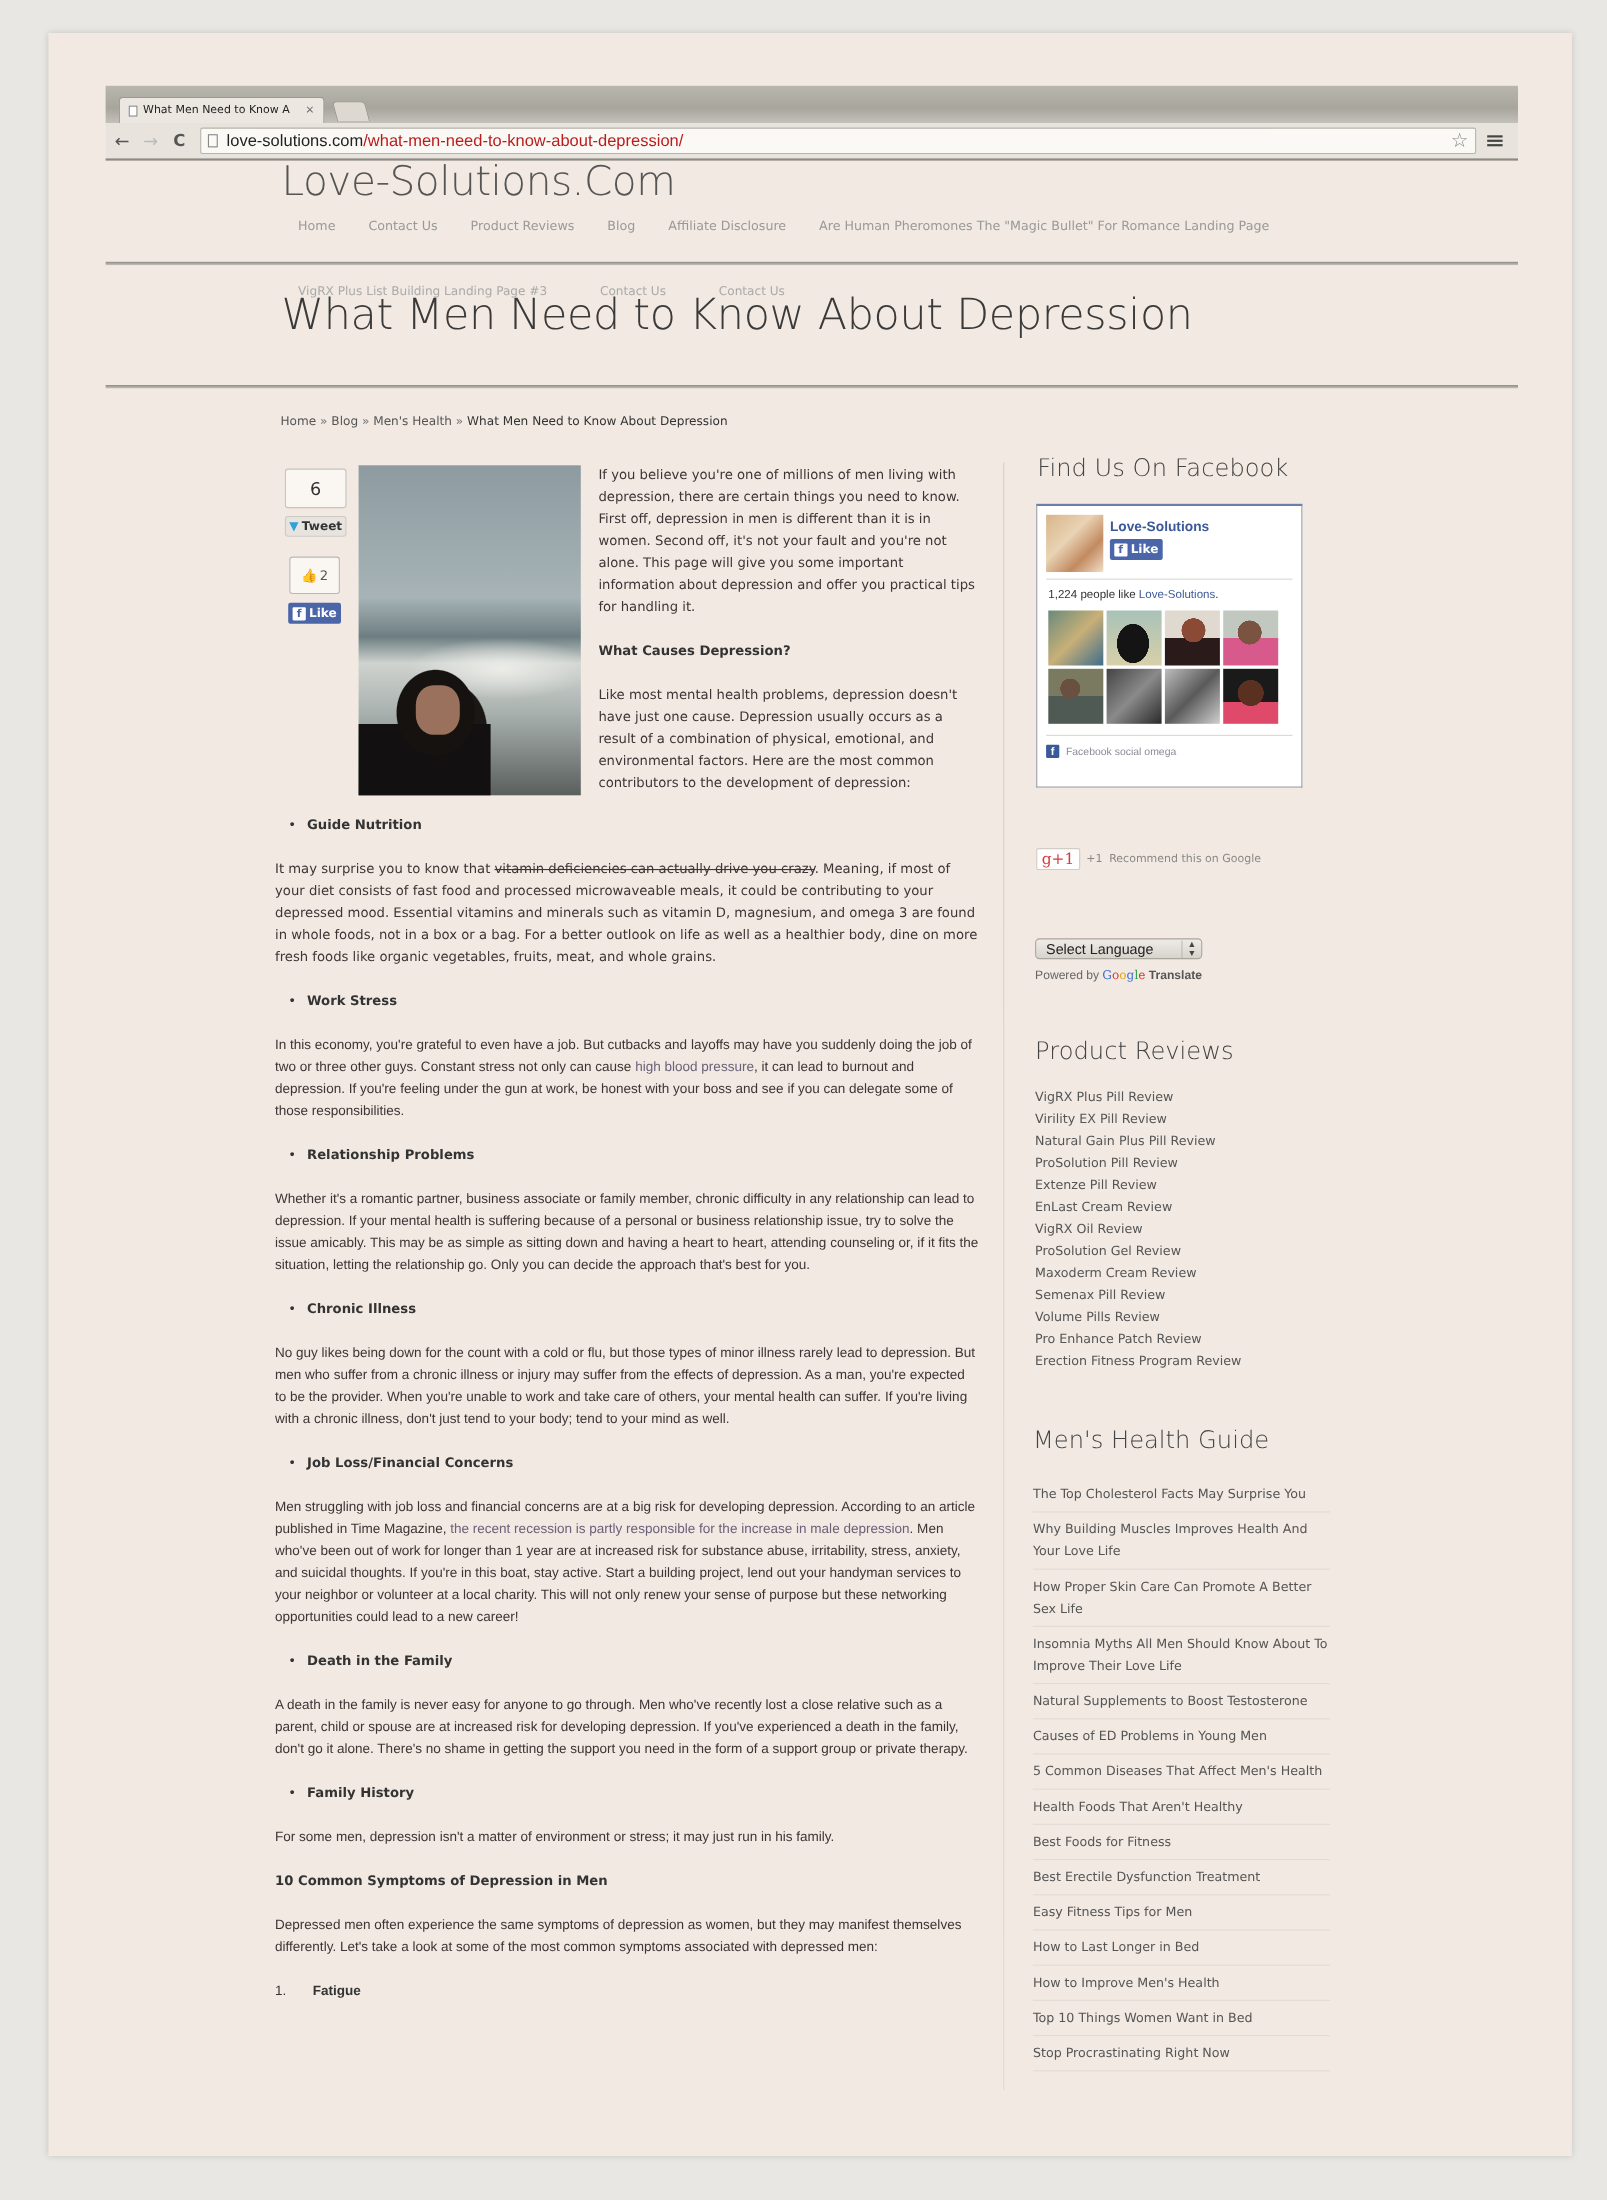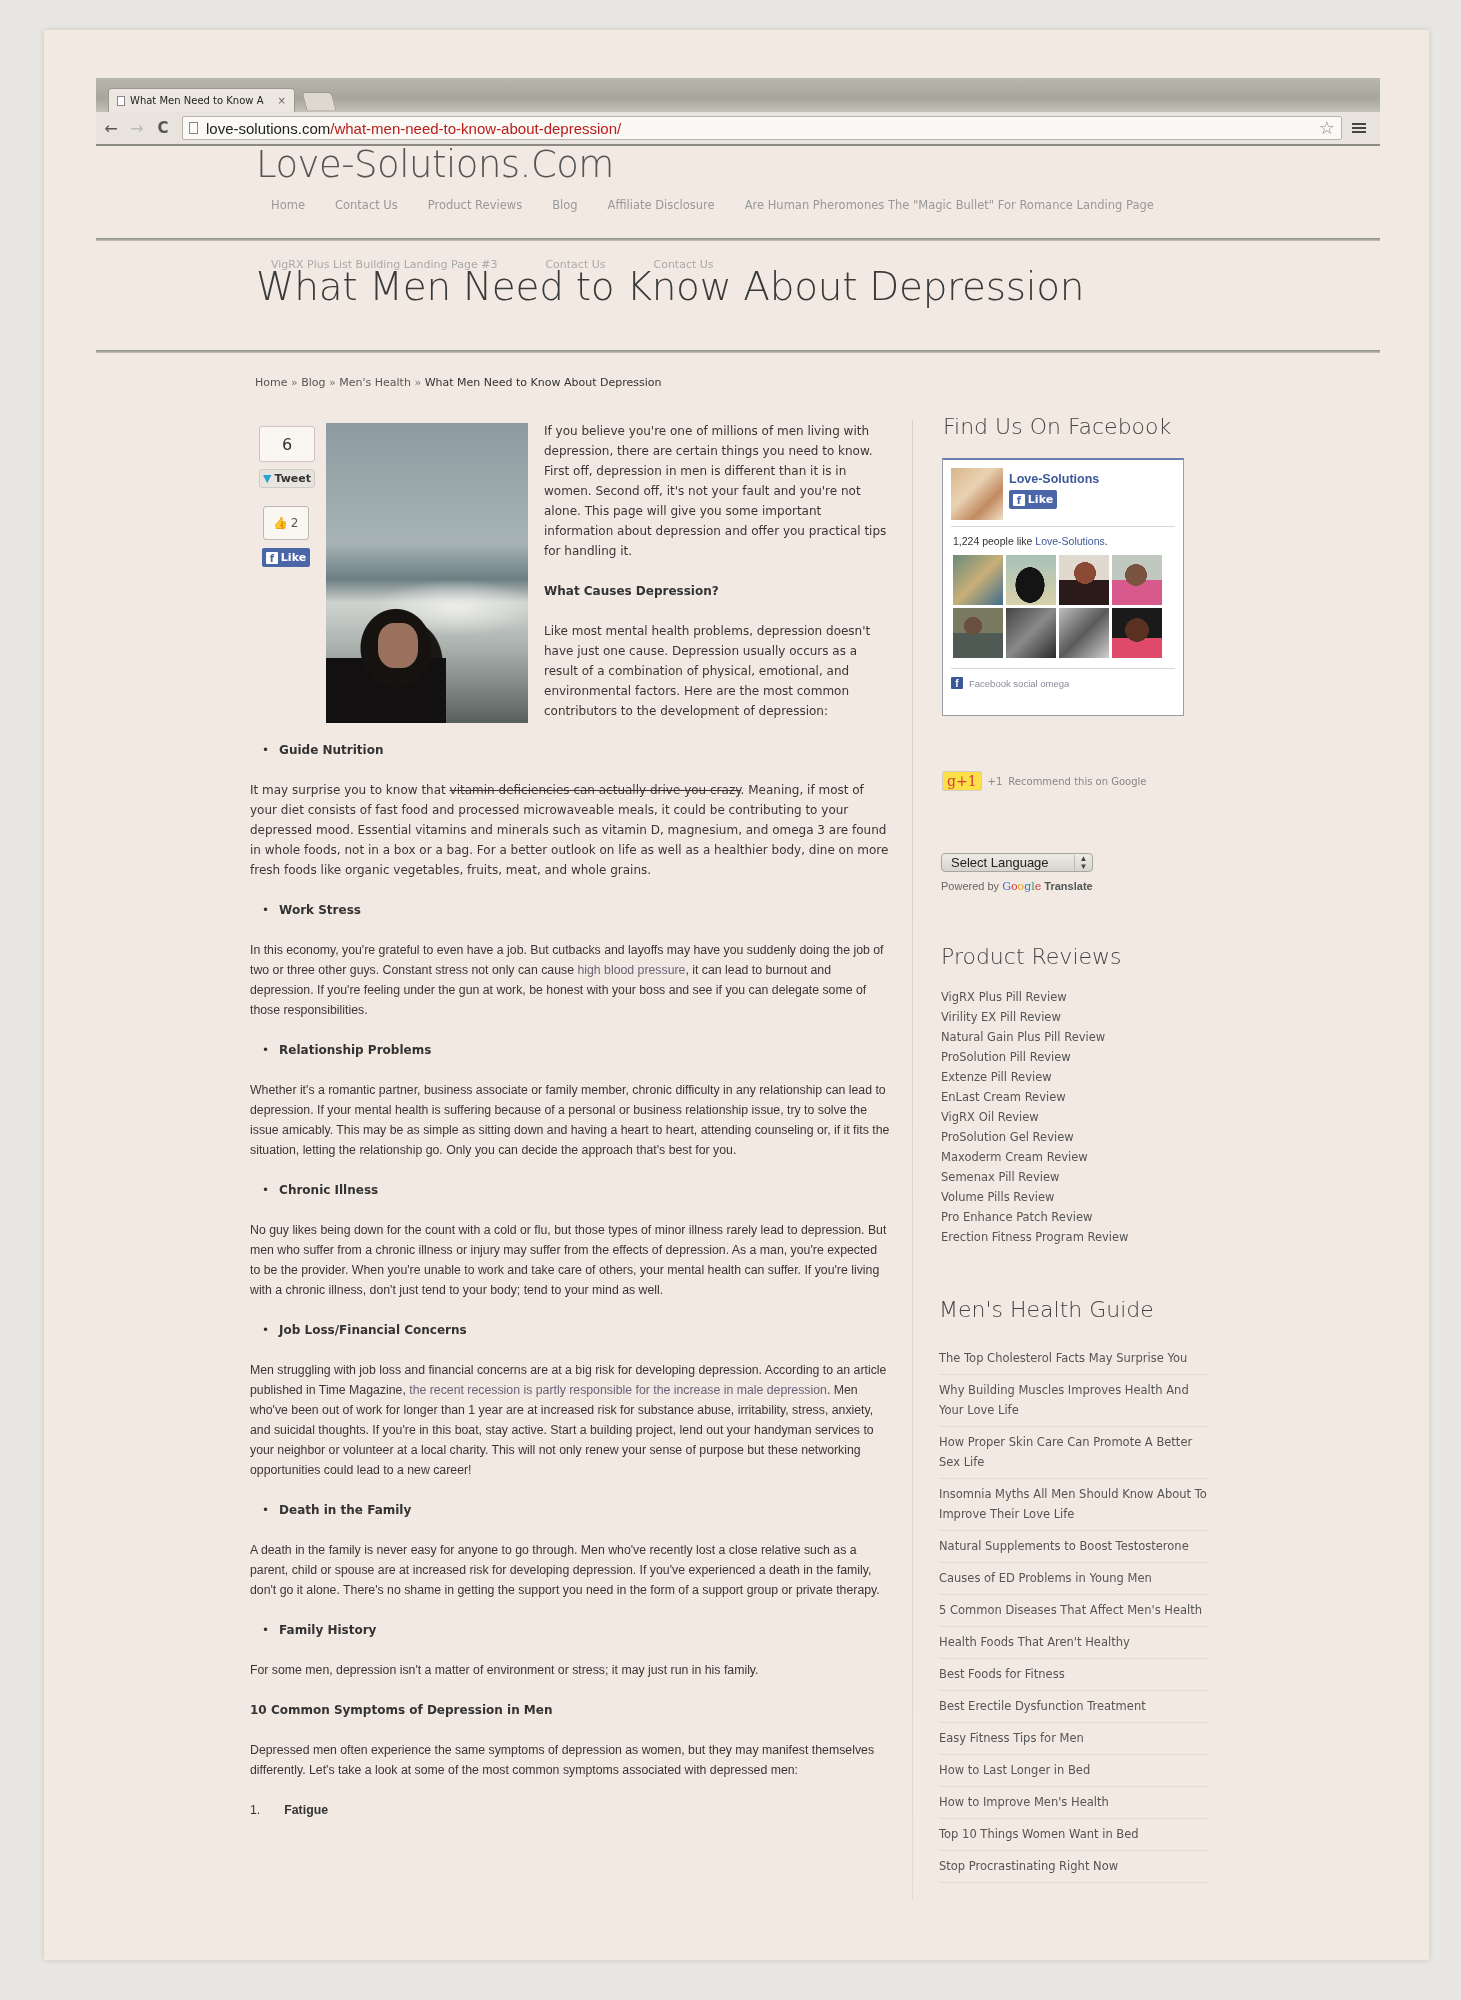--- a/index.html
+++ b/index.html
@@ -128,21 +128,21 @@
   .fb-name { font-family: "Liberation Sans", sans-serif; font-weight: bold; font-size: 12.5px; color: #3b5998; margin-top: 4px; }
   .fb-like2 { margin-top: 4px; width: 48px; height: 19px; background: #4a66a8; color: #fff; font-size: 11px; font-weight: bold; display: flex; align-items: center; justify-content: center; gap: 3px; border-radius: 2px; }
   .fb-count { font-family: "Liberation Sans", sans-serif; font-size: 10.5px; color: #333; margin: 8px 0 8px 2px; }
   .fb-count .pl { color: #3b5998; }
   .faces { display: grid; grid-template-columns: repeat(4, 50px); gap: 3px; margin-left: 2px; }
   .face { width: 50px; height: 50px; }
   .fb-foot { margin-top: 10px; border-top: 1px solid #ddd6ce; padding-top: 8px; font-family: "Liberation Sans", sans-serif; font-size: 9.5px; color: #8a8a99; display: flex; align-items: center; gap: 6px; }
   .fb-foot .fb-f { background: #3b5998; color: #fff; }
 
   .gplus { position: absolute; left: 942px; top: 771px; display: flex; align-items: center; gap: 6px; font-size: 10px; color: #888; }
-  .gplus .g-btn { border: 1px solid #d2ccc4; background: #fde047; color: #d43c3c; font-family: "DejaVu Serif", serif; font-size: 14px; padding: 1px 4px; border-radius: 2px; }
+  .gplus .g-btn { border: 1px solid #d2ccc4; background: #ffffff; color: #d43c3c; font-family: "DejaVu Serif", serif; font-size: 14px; padding: 1px 4px; border-radius: 2px; }
 
   .lang-select {
     position: absolute; left: 941px; top: 853px; width: 152px; height: 19px; border: 1px solid #aaa59d; border-radius: 4px;
     background: linear-gradient(#efebe6, #d7d3cd); font-family: "Liberation Sans", sans-serif; font-size: 13px; color: #222;
     display: flex; align-items: center; padding-left: 9px;
   }
   .lang-select .arrows { margin-left: auto; width: 18px; border-left: 1px solid #bbb; text-align: center; font-size: 8px; line-height: 8px; color: #444; }
   .powered { position: absolute; left: 941px; top: 880px; font-family: "Liberation Sans", sans-serif; font-size: 11px; color: #666; }
   .powered .google { font-family: "DejaVu Serif", serif; }
   .powered .g1 { color: #3f6fd8; } .powered .g2 { color: #d43c3c; } .powered .g3 { color: #e0a818; } .powered .g4 { color: #2fa14a; }

